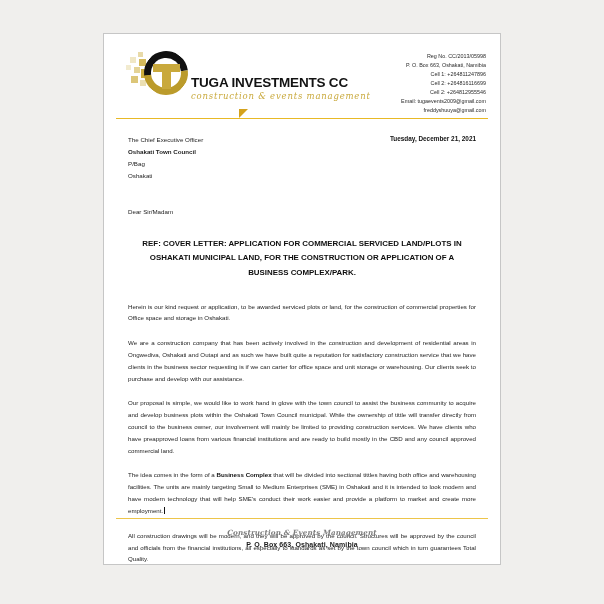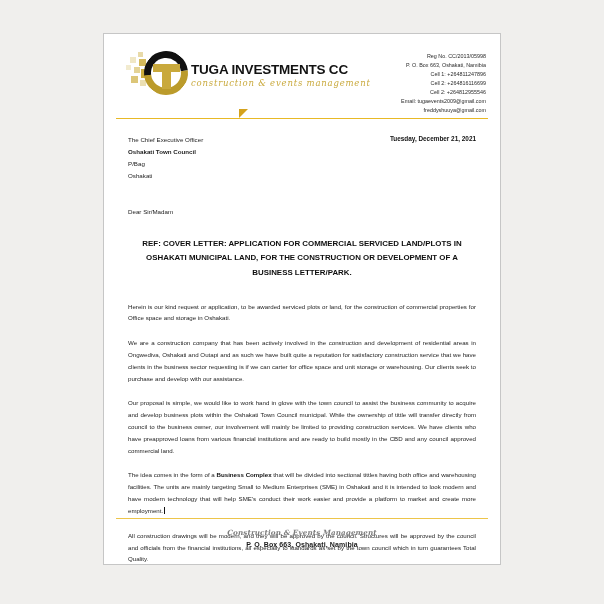--- a/index.html
+++ b/index.html
@@ -32,21 +32,21 @@
     height: 80px;
     padding: 8px 14px 0 14px;
     box-sizing: border-box;
   }
 
   .logo-block {
     position: absolute;
     left: 22px;
     top: 16px;
     display: flex;
-    align-items: center;
+    align-items: flex-end;
   }
 
   .logo-mark {
     position: relative;
     width: 62px;
     height: 50px;
     flex: 0 0 auto;
   }
 
   .pixels {
@@ -305,21 +305,21 @@
         <div>The Chief Executive Officer</div>
         <div class="bold">Oshakati Town Council</div>
         <div>P/Bag</div>
         <div>Oshakati</div>
       </div>
       <div class="date-line">Tuesday, December 21, 2021</div>
     </div>
 
     <div class="salutation">Dear Sir/Madam</div>
 
-    <div class="ref-title">REF: COVER LETTER: APPLICATION FOR COMMERCIAL SERVICED LAND/PLOTS IN OSHAKATI MUNICIPAL LAND, FOR THE CONSTRUCTION OR DEVELOPMENT OF A BUSINESS LETTER/PARK.</div>
+    <div class="ref-title">REF: COVER LETTER: APPLICATION FOR COMMERCIAL SERVICED LAND/PLOTS IN OSHAKATI MUNICIPAL LAND, FOR THE CONSTRUCTION OR APPLICATION OF A BUSINESS COMPLEX/PARK.</div>
 
     <p class="para first">Herein is our kind request or application, to be awarded serviced plots or land, for the construction of commercial properties for Office space and storage in Oshakati.</p>
     <p class="para">We are a construction company that has been actively involved in the construction and development of residential areas in Ongwediva, Oshakati and Outapi and as such we have built quite a reputation for satisfactory construction service that we have clients in the business sector requesting is if we can carter for office space and unit storage or warehousing. Our clients seek to purchase and develop with our assistance.</p>
     <p class="para">Our proposal is simple, we would like to work hand in glove with the town council to assist the business community to acquire and develop business plots within the Oshakati Town Council municipal. While the ownership of tittle will transfer directly from council to the business owner, our involvement will mainly be limited to providing construction services. We have clients who have preapproved loans from various financial institutions and are ready to build mostly in the CBD and any council approved commercial land.</p>
     <p class="para"><span>The idea comes in the form of a </span><b>Business Complex</b><span> that will be divided into sectional tittles having both office and warehousing facilities. The units are mainly targeting Small to Medium Enterprises (SME) in Oshakati and it is intended to look modern and have modern technology that will help SME's conduct their work easier and provide a platform to market and create more employment.</span><span class="caret"></span></p>
     <p class="para"> All construction drawings will be modern, and they will be approved by the council. Structures will be approved by the council and officials from the financial institutions, all especially to standards as set by the town council which in turn guarantees Total Quality.</p>
   </div>
 
   <div class="footer">
     <div class="footer-rule"></div>

